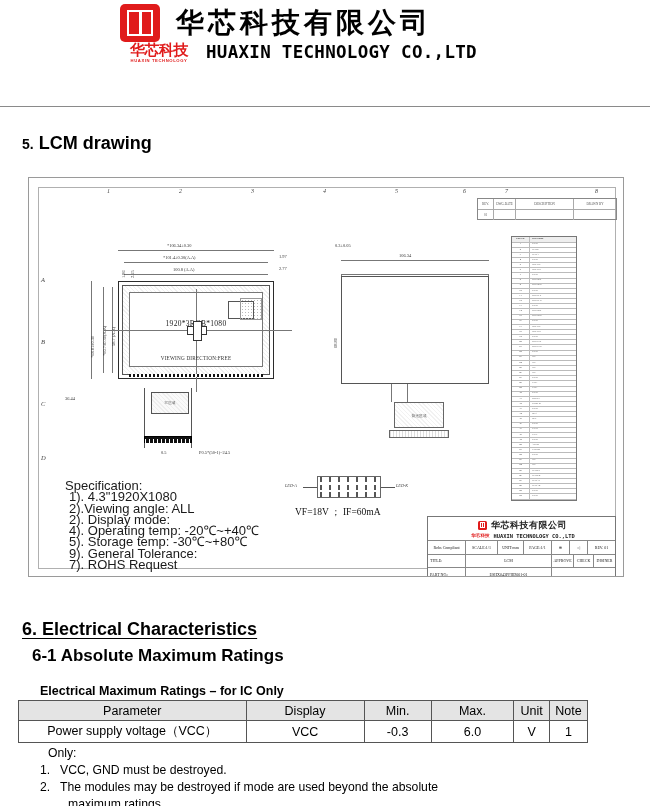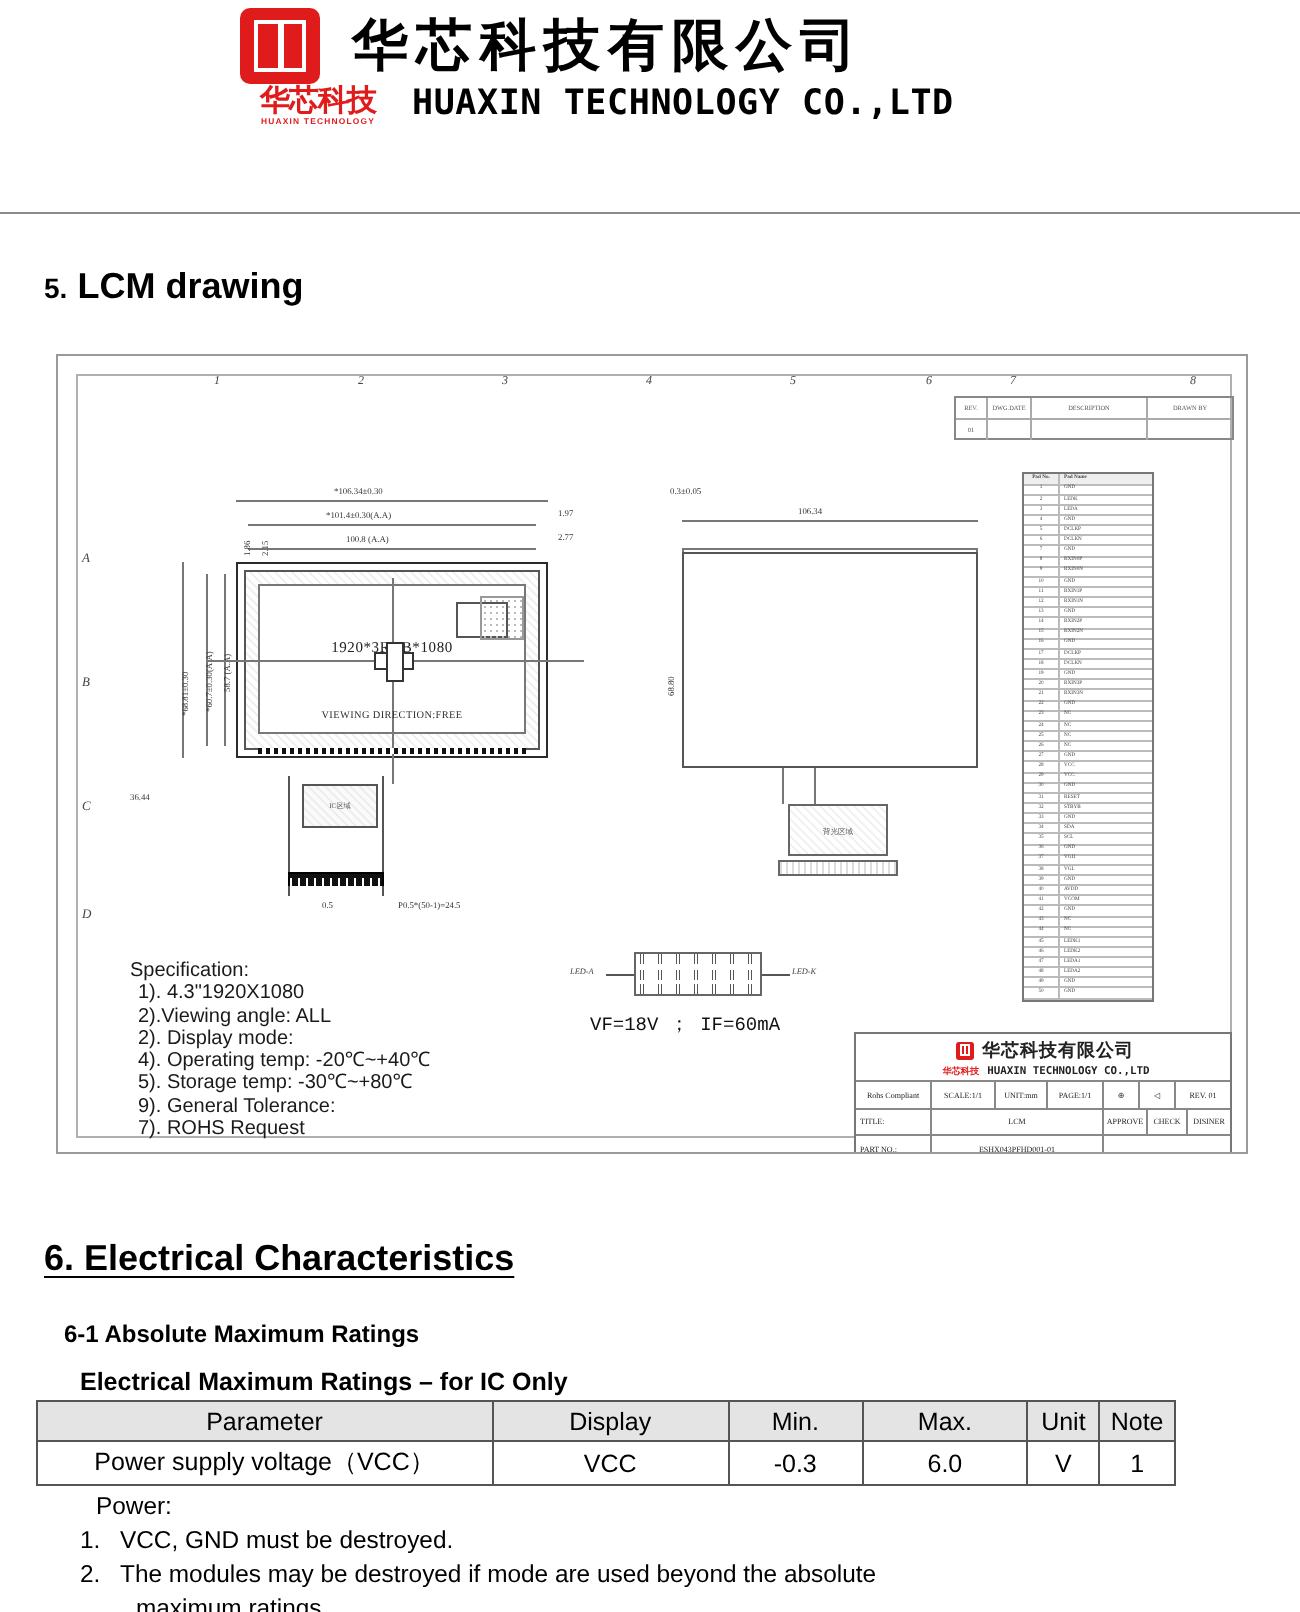--- a/index.html
+++ b/index.html
@@ -87,21 +87,21 @@
     position: absolute;
     font-weight: 700;
     white-space: nowrap;
   }
   #sec5 { left: 22px; top: 133px; font-size: 18px; }
   #sec5 .num { font-size: 14px; }
   #sec6 {
     left: 22px; top: 619px; font-size: 18px;
     text-decoration: underline; text-underline-offset: 3px;
   }
-  #sec61 { left: 32px; top: 660px; font-size: 12px; }
+  #sec61 { left: 32px; top: 646px; font-size: 17px; }
   #sec61sub { left: 40px; top: 684px; font-size: 12.5px; }
 
   
   .drawing {
     position: absolute; left: 28px; top: 177px;
     width: 596px; height: 400px;
     border: 1px solid #9a9a9a;
     background: #fff;
     overflow: hidden;
     font-family: "Liberation Serif", serif;
@@ -264,29 +264,29 @@
     position: absolute; height: 5px; width: 64px; left: 28px;
     background: repeating-linear-gradient(90deg,
       transparent 0 3px, #555 3px 3.6px, transparent 3.6px 4.4px, #555 4.4px 5px, transparent 5px 9px);
   }
   .led-wire-l { position: absolute; left: 14px; top: 11px; width: 14px; height: 0.7px; background: #555; }
   .led-wire-r { position: absolute; left: 92px; top: 11px; width: 14px; height: 0.7px; background: #555; }
   .led-a { position: absolute; left: -4px; top: 7px; font-size: 4.2px; font-style: italic; color: #444; }
   .led-k { position: absolute; left: 107px; top: 7px; font-size: 4.2px; font-style: italic; color: #444; }
   .vf-text {
     position: absolute; left: 256px; top: 318px;
-    font-family: Liberation Mono, monospace;
+    font-family: Liberation Serif, serif;
     font-size: 9.5px; color: #111; white-space: nowrap;
   }
 
   
   .spec-block {
     position: absolute; left: 26px; top: 292px;
     font-family: "Liberation Sans", sans-serif;
-    font-size: 10px; line-height: 11.3px; color: #1a1a1a;
+    font-size: 13px; line-height: 11.3px; color: #1a1a1a;
     white-space: nowrap;
   }
   .spec-block .ln { display: block; }
   .spec-block .ind { padding-left: 4px; }
 
   
   .pin-table {
     position: absolute; left: 472px; top: 48px;
     width: 66px;
     border: 0.6px solid #777;
@@ -801,21 +801,21 @@
       <td>VCC</td>
       <td>-0.3</td>
       <td>6.0</td>
       <td>V</td>
       <td>1</td>
     </tr>
   </tbody>
 </table>
 
 <div class="notes">
-  <div class="nt-title">Power:</div>
+  <div class="nt-title">Only:</div>
   <div class="nt-item">
     <span class="nt-num">1.</span>
     <span class="nt-txt">VCC,  GND must be destroyed.</span>
   </div>
   <div class="nt-item">
     <span class="nt-num">2.</span>
     <span class="nt-txt">The  modules  may  be  destroyed  if  mode  are  used  beyond  the  absolute</span>
   </div>
   <div class="nt-cont">maximum  ratings.</div>
 </div>

